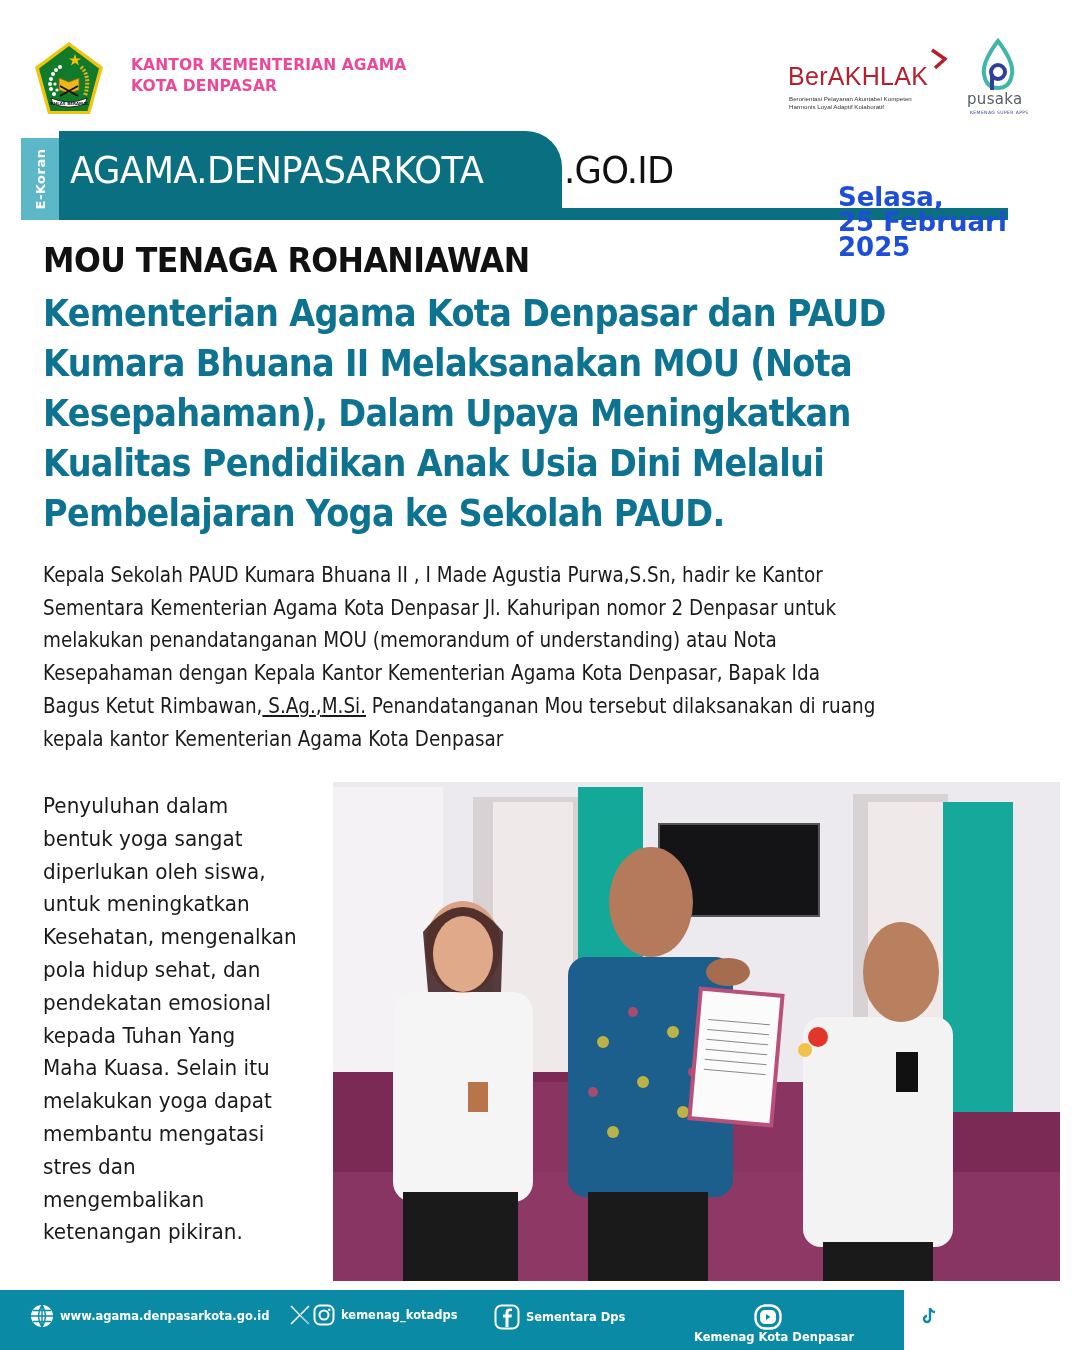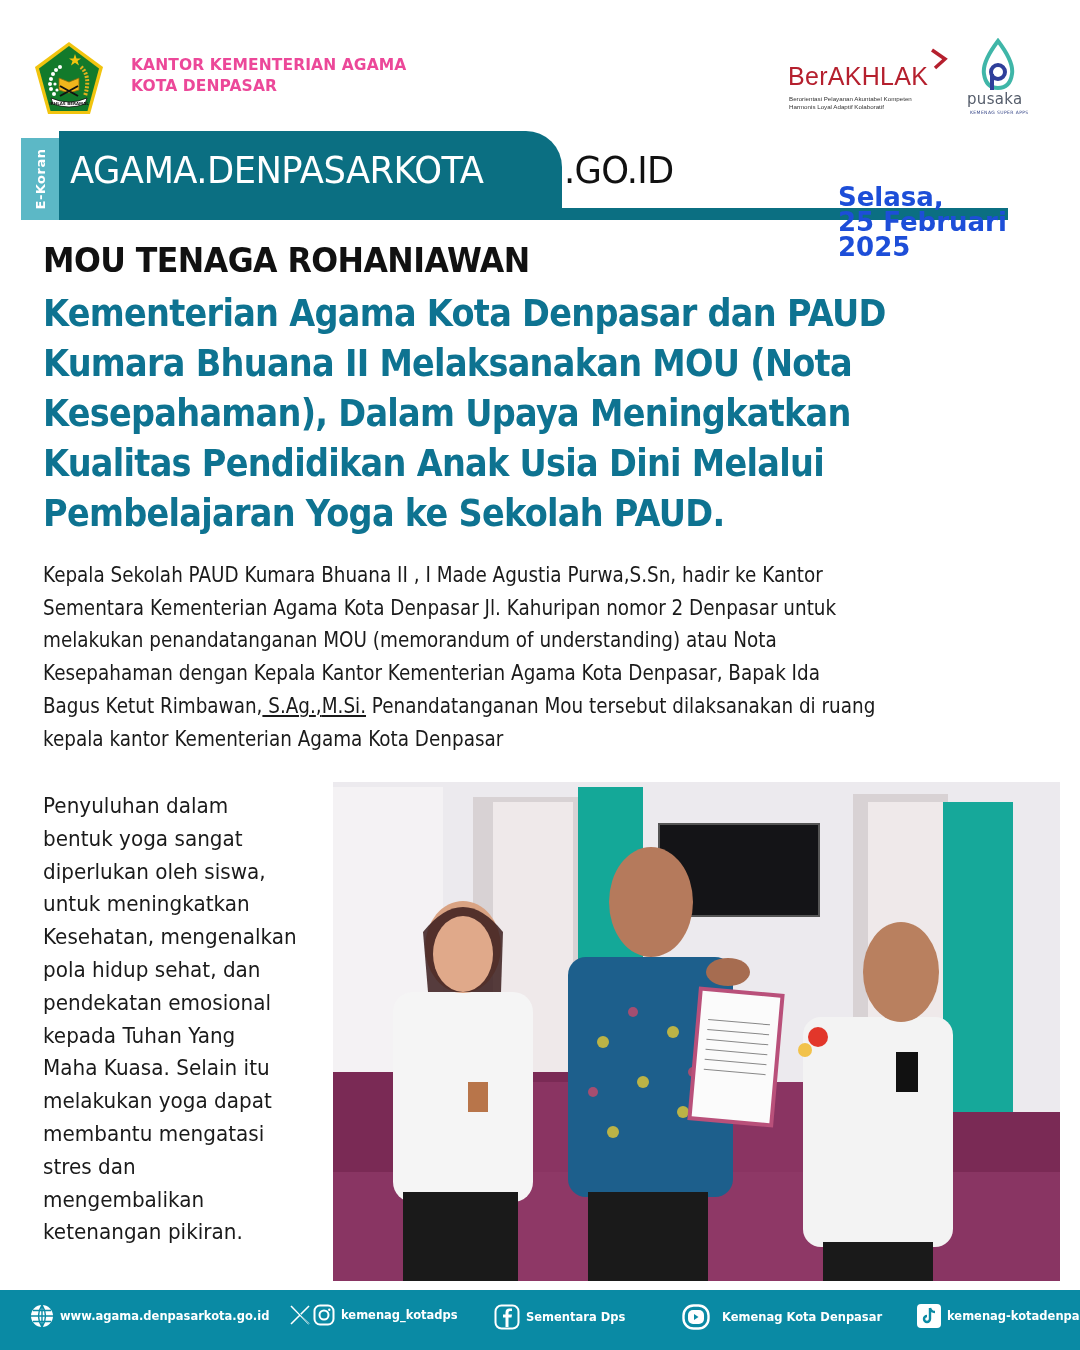--- a/index.html
+++ b/index.html
@@ -37,21 +37,21 @@
   .lead div { white-space: nowrap; }
   .lead u { text-decoration: underline; }
 
   .side-text { position: absolute; left: 43px; top: 790px; width: 300px; font-family: "DejaVu Sans", sans-serif; font-size: 21.5px; line-height: 32.8px; color: #1a1a1a; transform: scaleX(0.93); transform-origin: left top; }
   .side-text div { white-space: nowrap; }
 
   
   .photo { position: absolute; left: 333px; top: 782px; width: 727px; height: 499px; overflow: hidden; background: #e9e6ea; }
 
   
-  .footer { position: absolute; left: 0; top: 1290px; width: 1080px; height: 60px; background: #0a8aa4; }
+  .footer { position: absolute; left: 0; top: 1290px; width: 904px; height: 60px; background: #0a8aa4; }
   .f-item { position: absolute; top: 14px; display: flex; align-items: center; color: #ffffff; font-family: "DejaVu Sans", sans-serif; font-weight: bold; font-size: 11.5px; white-space: nowrap; }
   .f-item svg { flex: none; }
   .f-item span { margin-left: 6px; }
 </style>
 </head>
 <body>
 
 <div class="logo-kemenag">
   <svg width="72" height="78" viewBox="0 0 72 78">
     <polygon points="36,2 70,27 57,74 15,74 2,27" fill="#f1c40f"></polygon>
@@ -233,21 +233,21 @@
     </svg>
     <span>kemenag_kotadps</span>
   </a>
   <a class="f-item" style="left:494px;">
     <svg width="26" height="26" viewBox="0 0 26 26">
       <rect x="1.5" y="1.5" width="23" height="23" rx="6" fill="none" stroke="#ffffff" stroke-width="2"></rect>
       <path d="M14.5 23 V13.5 H17.5 L18 10.5 H14.5 V8.5 Q14.5 7 16 7 H18 V4.5 H15.5 Q11.5 4.5 11.5 8.5 V10.5 H9 V13.5 H11.5 V23 Z" fill="#ffffff"></path>
     </svg>
     <span>Sementara Dps</span>
   </a>
-  <a class="f-item" style="left:682px;">
+  <a class="f-item" style="left:682px;flex-direction:column;">
     <svg width="28" height="26" viewBox="0 0 28 26">
       <rect x="1.5" y="1.5" width="25" height="23" rx="10" fill="none" stroke="#ffffff" stroke-width="2.4"></rect>
       <rect x="6" y="6" width="16" height="14" rx="5" fill="#ffffff"></rect>
       <path d="M12 10 L16.5 13 L12 16 Z" fill="#0a8aa4"></path>
     </svg>
     <span style="margin-left:12px">Kemenag Kota Denpasar</span>
   </a>
   <a class="f-item" style="left:893px;padding-left:24px;">
     <svg width="24" height="24" viewBox="0 0 24 24">
       <rect x="0" y="0" width="24" height="24" rx="4" fill="#ffffff"></rect>

